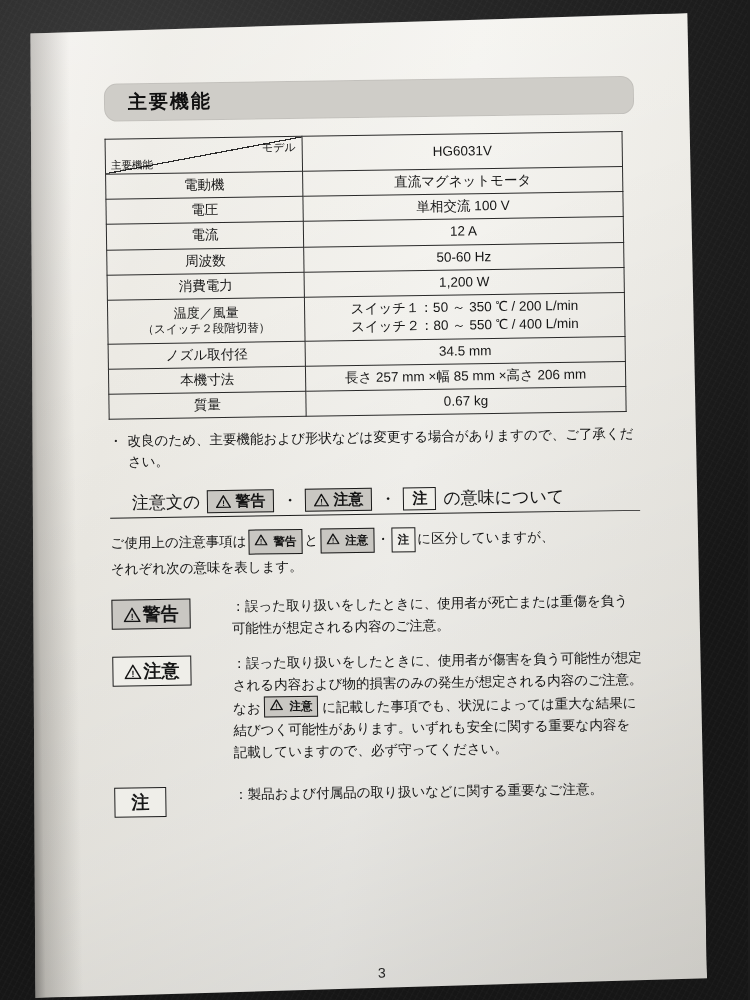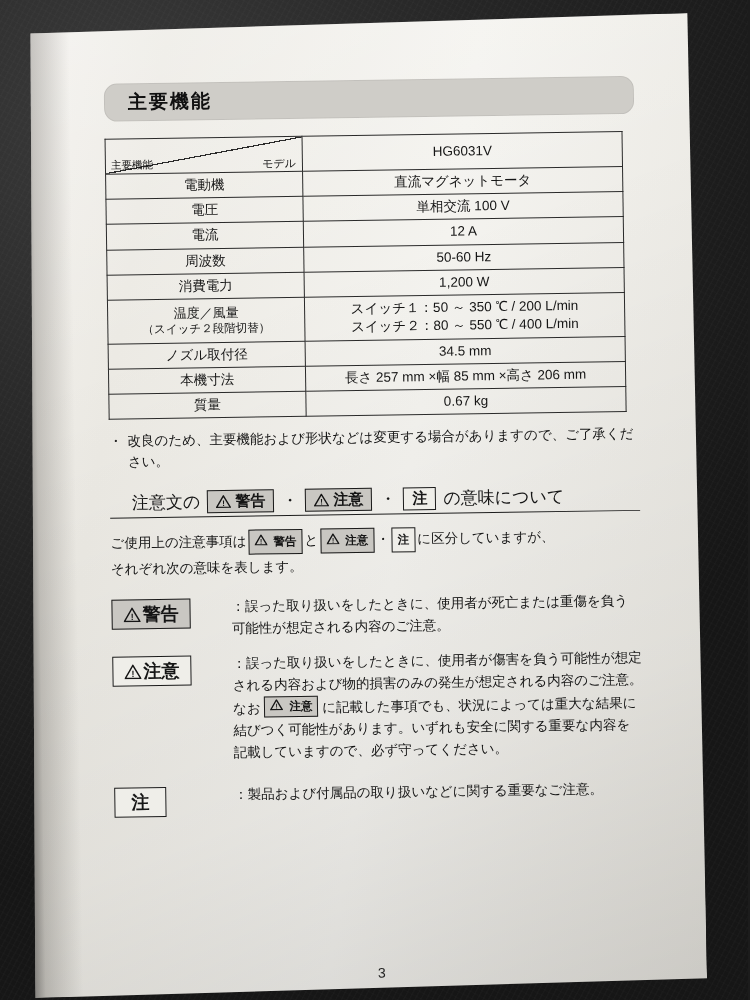--- a/index.html
+++ b/index.html
@@ -104,21 +104,20 @@
   .corner-cell {
     position: relative;
     height: 34px;
     padding: 0 !important;
   }
   .corner-cell .model {
     position: absolute;
     right: 6px;
     top: 3px;
     font-size: 11px;
-    margin-top: 16px;
   }
   .corner-cell .feat {
     position: absolute;
     left: 5px;
     bottom: 2px;
     font-size: 10.5px;
   }
   .corner-cell .diag {
     position: absolute;
     inset: 0;

